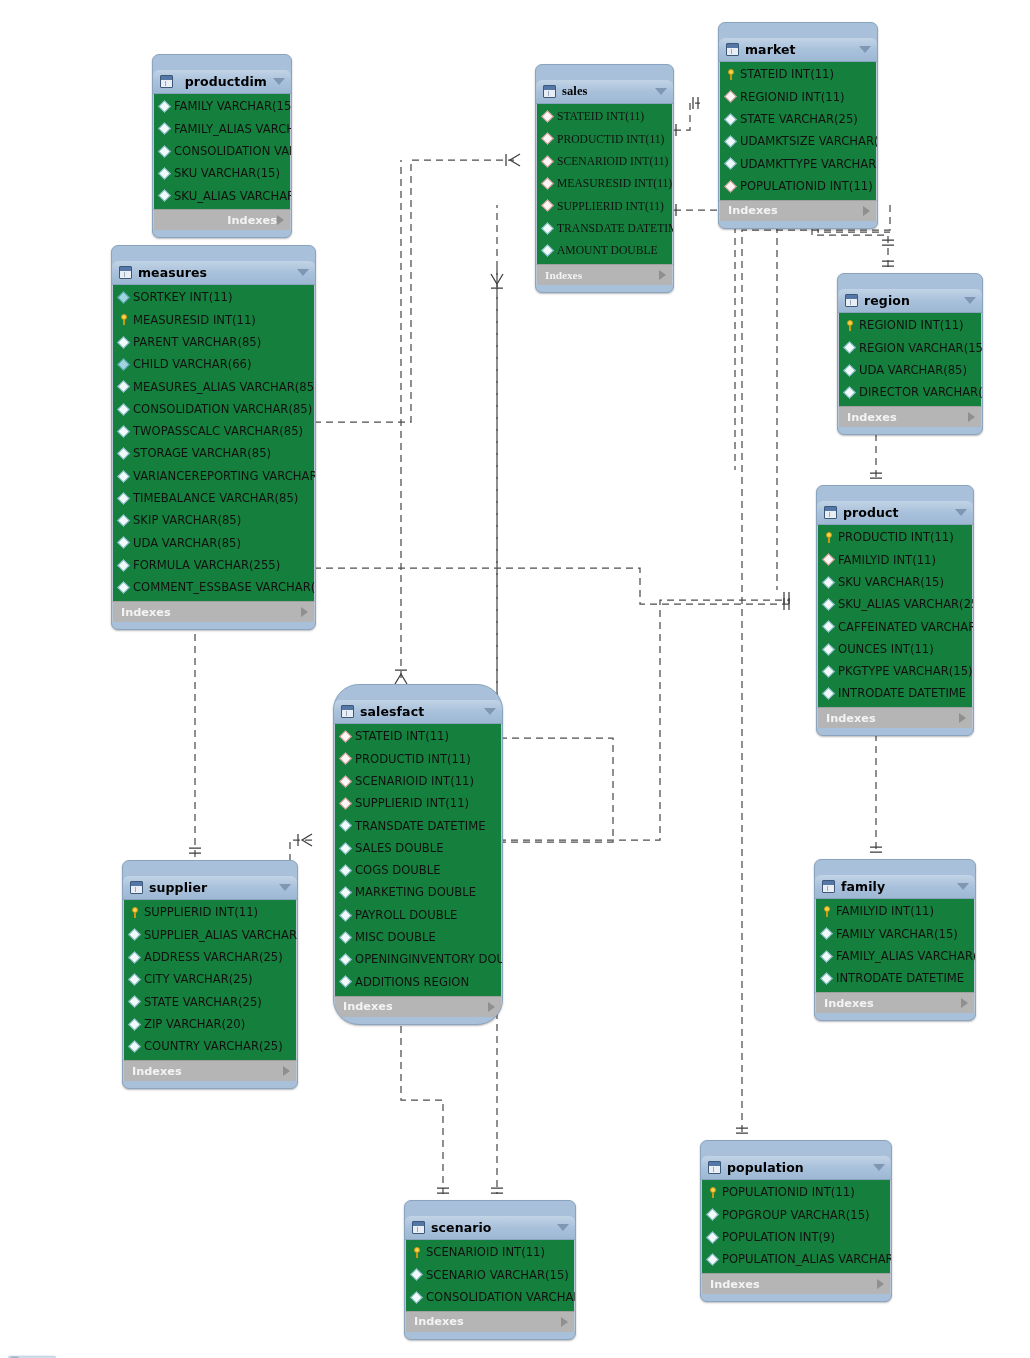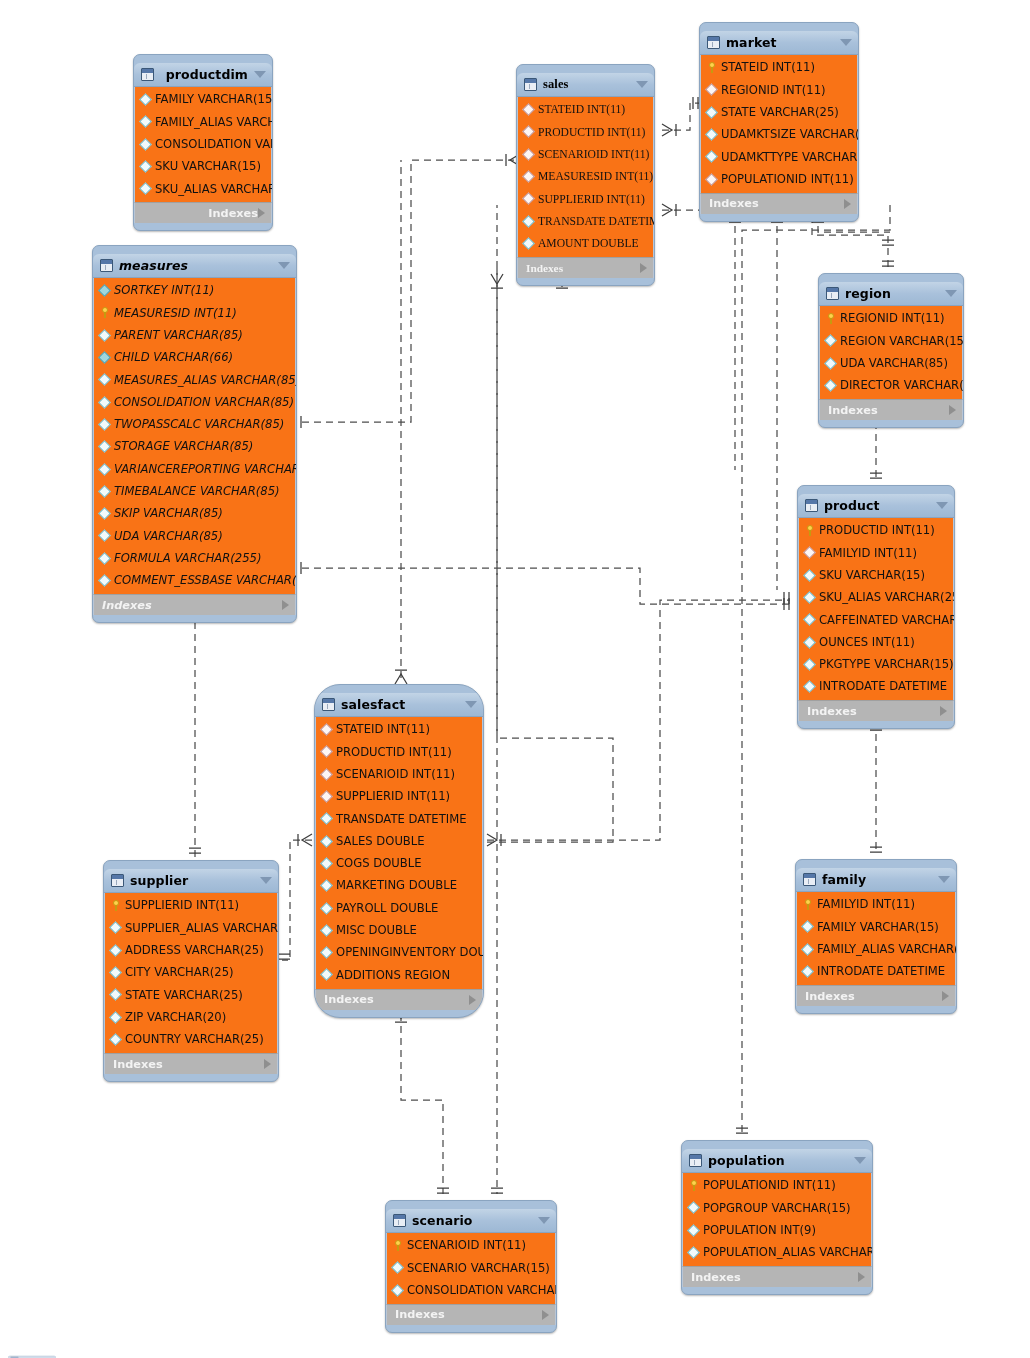--- a/index.html
+++ b/index.html
@@ -30,22 +30,23 @@
   }
 
   
   .table-card {
     position: absolute;
     box-sizing: border-box;
     background: #a8c0da;
     border: 1px solid #8aa4c0;
     border-radius: 7px;
     box-shadow: 0 1px 2px rgba(0,0,0,0.28);
-    padding: 8px 0 7px 0;
+    padding: 15px 0 7px 0;
     overflow: hidden;
+    margin-left: 19px;
   }
   .tbl-header {
     height: 23px;
     display: flex;
     align-items: center;
     padding: 0 6px 0 7px;
     background: linear-gradient(to bottom, #c2d4e6 0%, #a9c1db 50%, #9db8d4 100%);
     border-bottom: 1px solid #8aa4c0;
     border-top-left-radius: 6px;
     border-top-right-radius: 6px;
@@ -85,21 +86,21 @@
   .tbl-caret {
     width: 0; height: 0;
     flex: 0 0 auto;
     border-left: 6px solid transparent;
     border-right: 6px solid transparent;
     border-top: 7px solid #7f97b3;
     margin-left: 6px;
   }
 
   .tbl-body {
-    background: #f97316;
+    background: #15803d;
     border-left: 1px solid #b9c6d6;
     border-right: 1px solid #b9c6d6;
     padding: 2px 0 2px 0;
   }
   .col-row {
     display: flex;
     align-items: center;
     height: 22.3px;
     padding: 0 4px 0 5px;
     white-space: nowrap;
@@ -390,21 +391,21 @@
           <div class="col-row">
             <span class="col-icon ic-fk"></span>
             <span class="col-text">POPULATIONID INT(11)</span>
           </div>
         </div>
         <div class="tbl-footer">
           <span class="footer-label">Indexes</span>
           <span class="footer-caret"></span>
         </div>
       </div>
-      <div class="table-card" style="left: 92px; top: 245px; width: 205px; font-style: italic;">
+      <div class="table-card" style="left: 92px; top: 245px; width: 205px;">
         <div class="tbl-header">
           <span class="tbl-icon"></span>
           <span class="tbl-title">measures</span>
           <span class="tbl-caret"></span>
         </div>
         <div class="tbl-body">
           <div class="col-row">
             <span class="col-icon ic-plain-filled"></span>
             <span class="col-text">SORTKEY INT(11)</span>
           </div>

